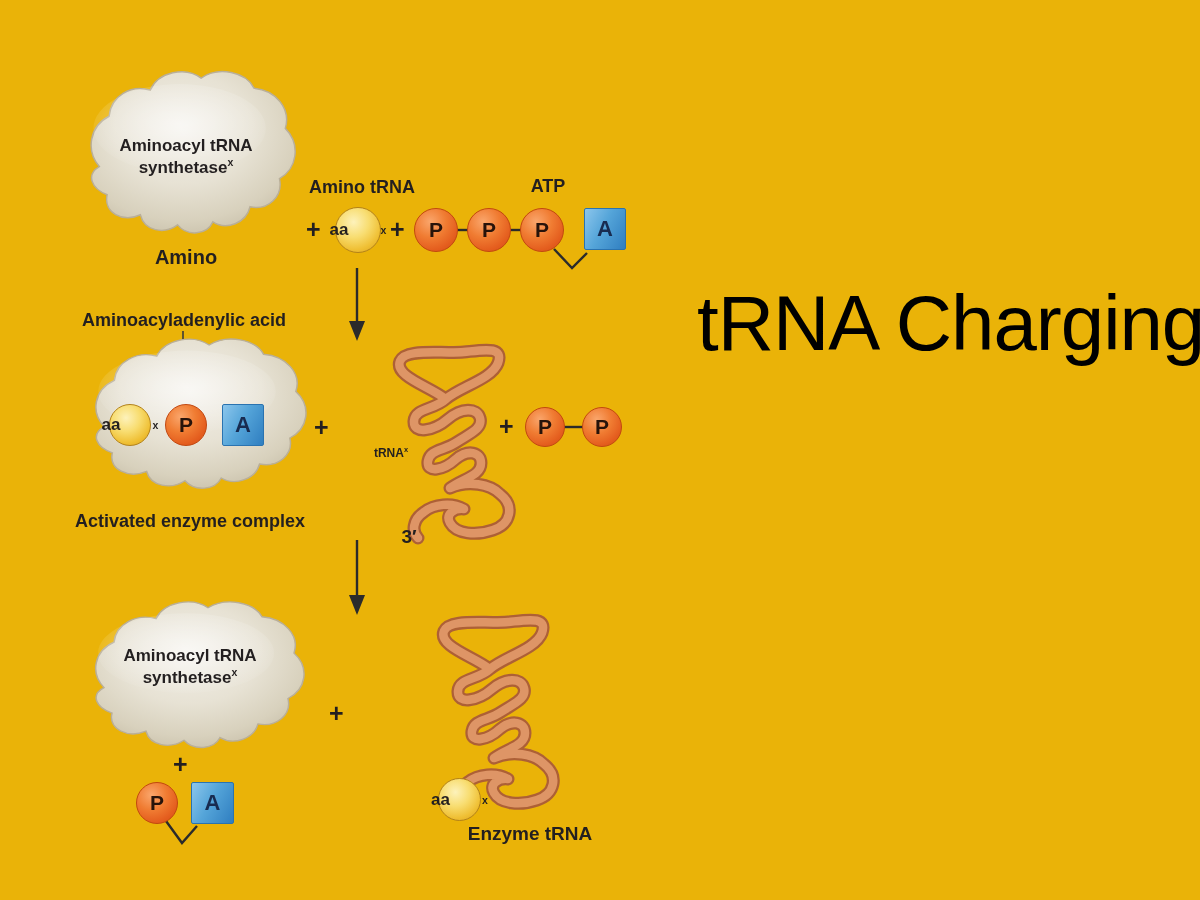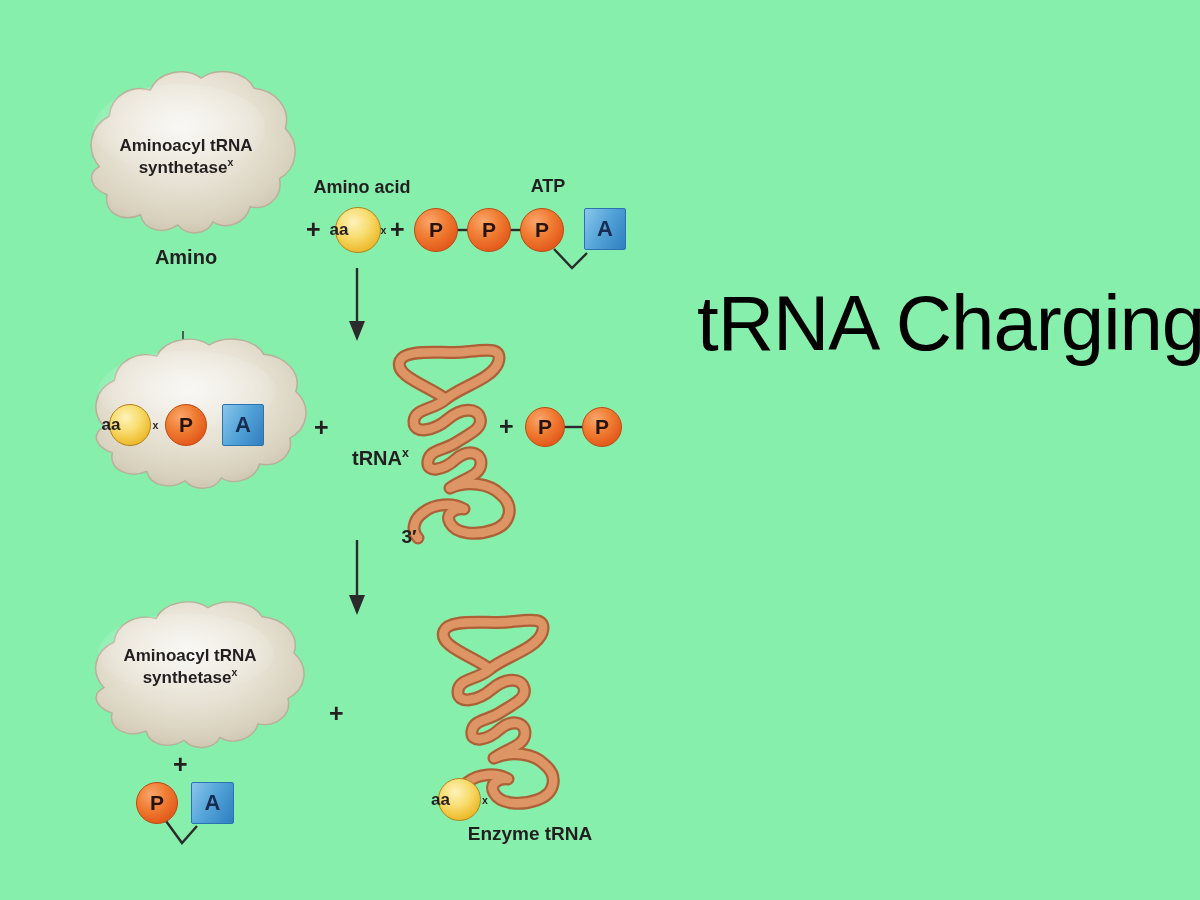--- a/index.html
+++ b/index.html
@@ -1,17 +1,17 @@
 <!DOCTYPE html>
 <html><head>
 <meta charset="utf-8">
 <style>
   html,body{margin:0;padding:0;background:#fff;}
   #stage{
-    position:relative;width:1200px;height:900px;background:#86efac;
+    position:relative;width:1200px;height:900px;background:#eab308;
     font-family:"Liberation Sans",sans-serif;color:#231f20;overflow:hidden;
   }
   .abs{position:absolute;}
   .lbl{font-weight:bold;color:#231f20;text-align:center;line-height:1.15;}
   sup{font-size:0.62em;}
   
   #overlay{position:absolute;left:0;top:0;width:1200px;height:900px;pointer-events:none;}
   #overlay .ln{stroke:#2b2b2b;stroke-width:2.4;fill:none;}
   #overlay .thin{stroke:#3a3a3a;stroke-width:1.6;fill:none;}
   #overlay .head{fill:#2b2b2b;stroke:none;}
@@ -86,21 +86,21 @@
   <svg class="blob" style="left:66px;top:64px" width="235" height="186" viewBox="0 0 240 185" preserveAspectRatio="none">
     <use href="#blobPath" fill="url(#blobGrad)" class="blob-outline"></use>
     <ellipse cx="116" cy="64" rx="88" ry="44" fill="url(#blobHi)"></ellipse>
   </svg>
   <div class="abs lbl" style="left:88px;top:136px;width:196px;font-size:17px">
     <span>Aminoacyl tRNA</span><br>
     <span>synthetase</span><sup>x</sup>
   </div>
   <div class="abs lbl" style="left:116px;top:246px;width:140px;font-size:20px">Amino</div>
 
-  <div class="abs lbl" style="left:303px;top:177px;width:118px;font-size:18px">Amino acid</div>
+  <div class="abs lbl" style="left:303px;top:177px;width:118px;font-size:18px">Amino tRNA</div>
   <div class="abs lbl" style="left:523px;top:176px;width:50px;font-size:18px">ATP</div>
 
   <div class="plus" style="left:306px;top:217px">+</div>
   <div class="ball aa-ball" style="left:335px;top:207px;width:46px;height:46px">
     <span>aa</span>
       <sup>x</sup>
   </div>
   <div class="plus" style="left:390px;top:217px">+</div>
 
   <div class="ball p-ball" style="left:414px;top:208px;width:44px;height:44px">
@@ -109,43 +109,45 @@
   <div class="ball p-ball" style="left:467px;top:208px;width:44px;height:44px">
       <span>P</span>
     </div>
   <div class="ball p-ball" style="left:520px;top:208px;width:44px;height:44px">
       <span>P</span>
     </div>
   <div class="a-square" style="left:584px;top:208px;width:42px;height:42px">
       <span>A</span>
     </div>
 
+  <div class="abs lbl" style="left:59px;top:310px;width:250px;font-size:18px">Aminoacyladenylic acid</div>
 
   <svg class="blob" style="left:70px;top:332px" width="242" height="172" viewBox="0 0 240 185" preserveAspectRatio="none">
     <use href="#blobPath" fill="url(#blobGrad)" class="blob-outline"></use>
     <ellipse cx="116" cy="64" rx="88" ry="44" fill="url(#blobHi)"></ellipse>
   </svg>
   <div class="ball aa-ball" style="left:109px;top:404px;width:42px;height:42px">
     <span>aa</span>
       <sup>x</sup>
   </div>
   <div class="ball p-ball" style="left:165px;top:404px;width:42px;height:42px">
       <span>P</span>
     </div>
   <div class="a-square" style="left:222px;top:404px;width:42px;height:42px">
       <span>A</span>
     </div>
+  <div class="abs lbl" style="left:55px;top:511px;width:270px;font-size:18px">Activated enzyme complex</div>
 
   <div class="plus" style="left:314px;top:415px">+</div>
 
   <svg class="abs" style="left:388px;top:342px" width="132" height="205" viewBox="0 0 132 205">
     <use href="#trnaPath" class="coil-outer"></use>
     <use href="#trnaPath" class="coil-inner"></use>
   </svg>
-  <div class="abs lbl" style="left:352px;top:446px;width:78px;font-size:20px;text-align:left">
+  <div class="abs lbl" style="left:352px;top:446px;width:78px;font-size:12px;text-align:center">
     <span>tRNA</span><sup>x</sup>
   </div>
   <div class="abs lbl" style="left:394px;top:526px;width:30px;font-size:19px">3′</div>
 
   <div class="plus" style="left:499px;top:414px">+</div>
   <div class="ball p-ball" style="left:525px;top:407px;width:40px;height:40px">
       <span>P</span>
     </div>
   <div class="ball p-ball" style="left:582px;top:407px;width:40px;height:40px">
       <span>P</span>

